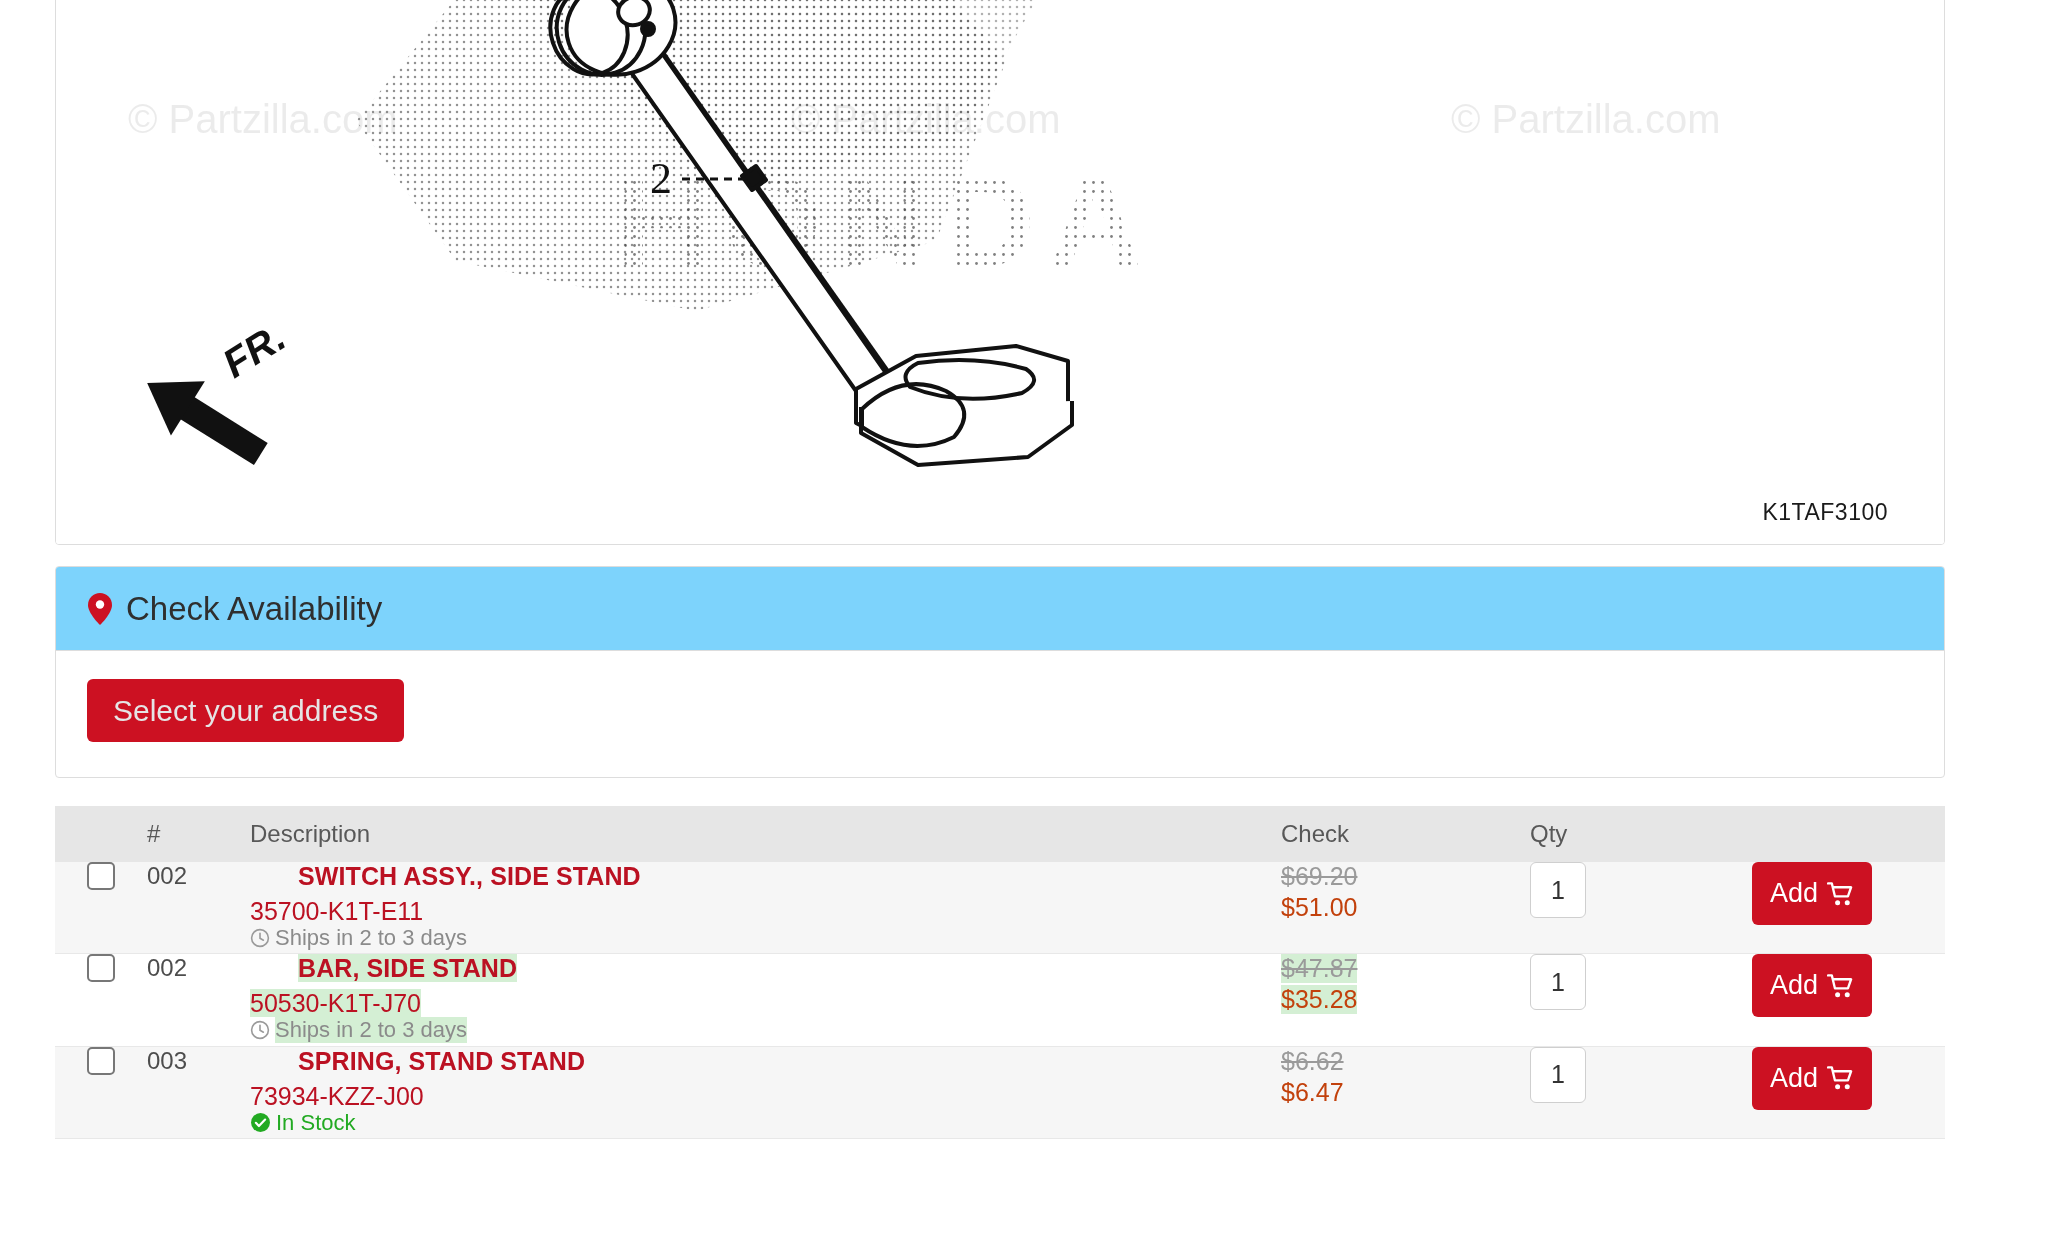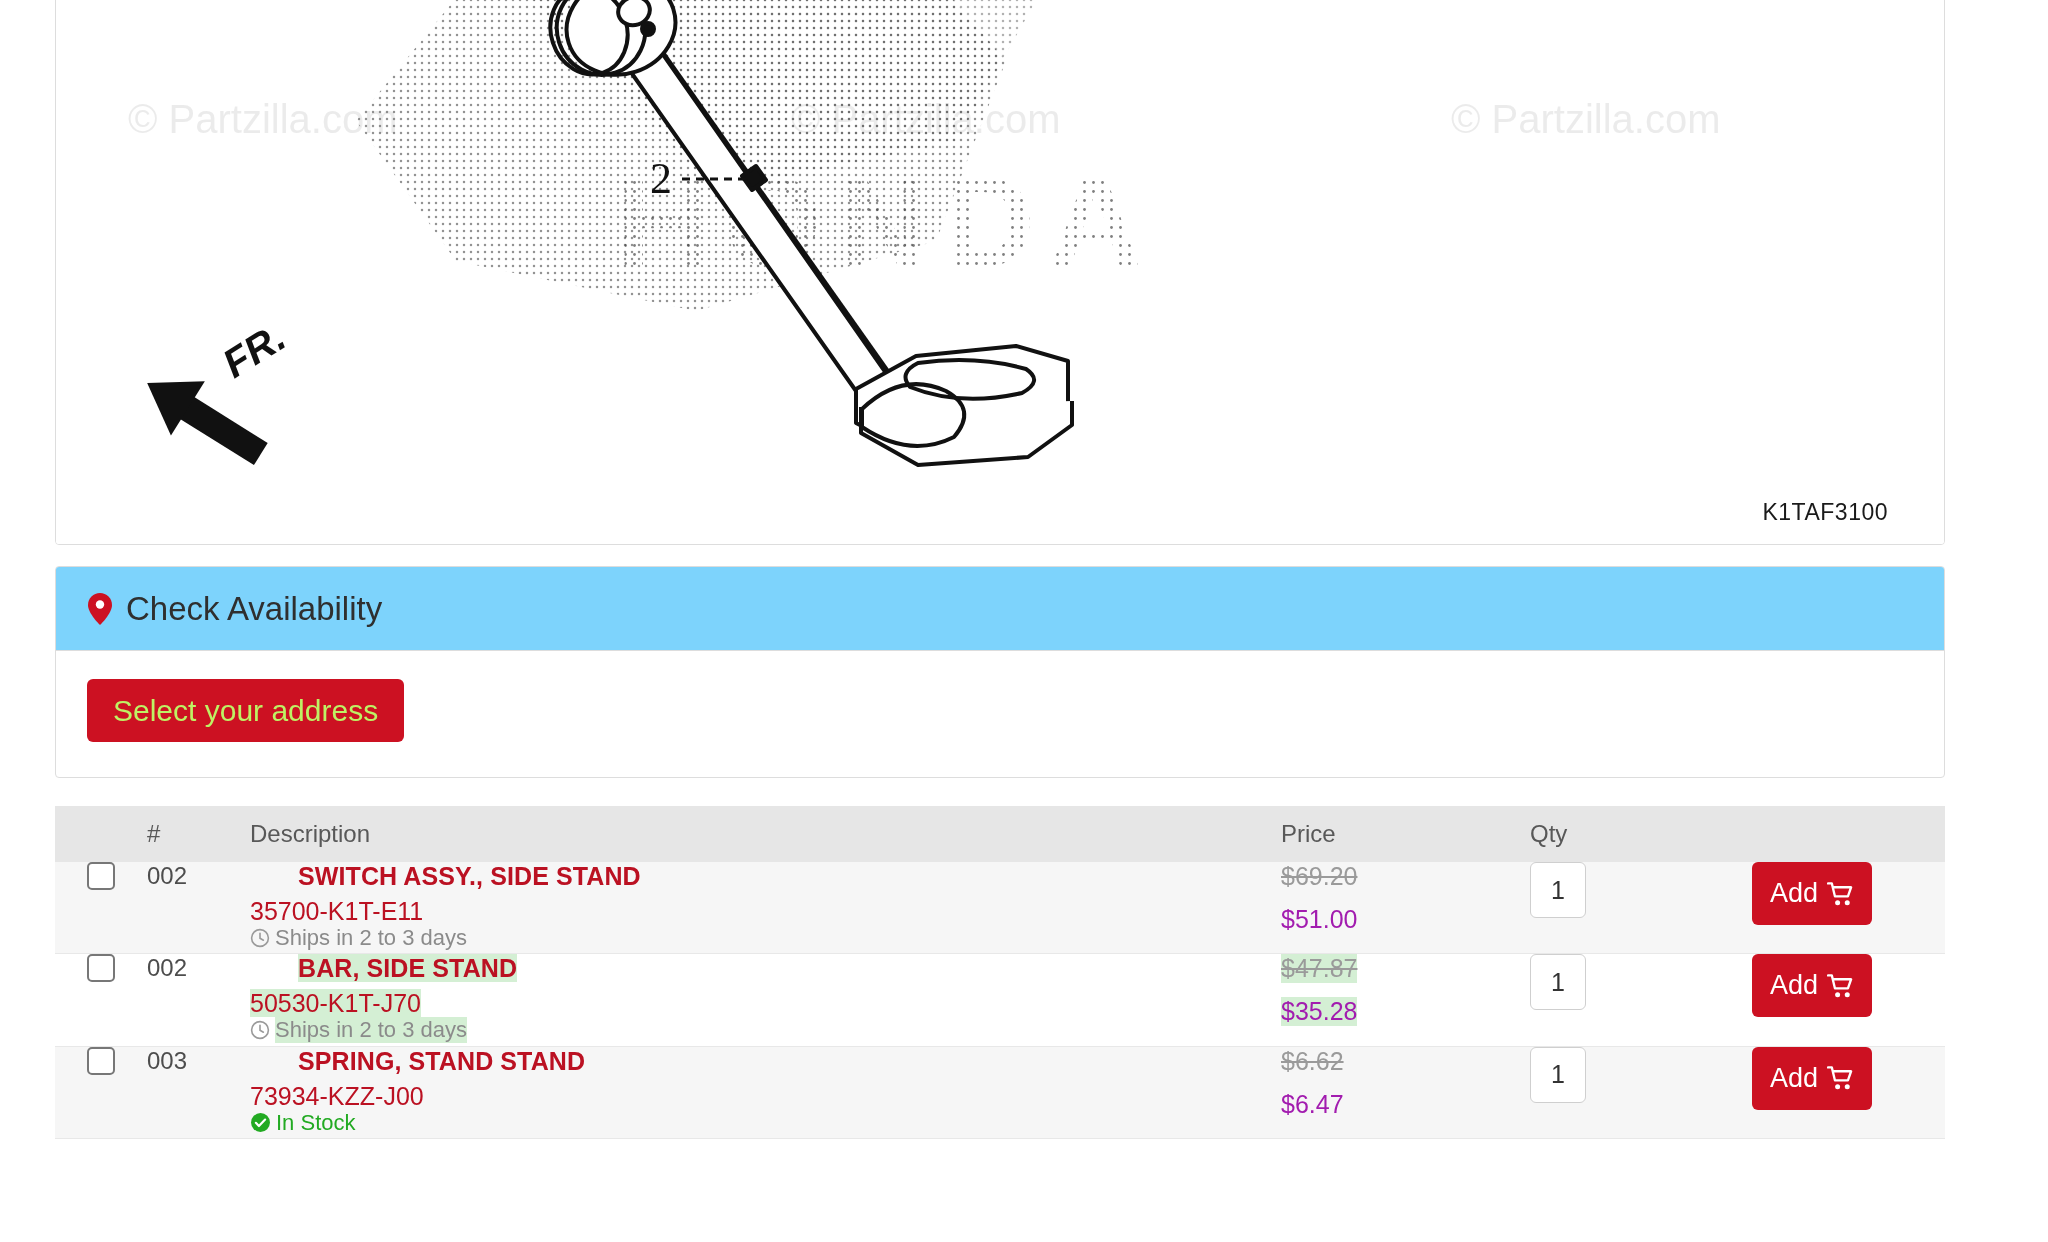--- a/index.html
+++ b/index.html
@@ -53,21 +53,21 @@
   .avail-title {
     font-size: 33px;
     color: #2f2f2f;
     font-weight: 400;
     line-height: 1;
   }
   .avail-body { padding: 28px 0 0 31px; }
   .btn-red {
     display: inline-flex; align-items: center; justify-content: center;
     background: #cc1122;
-    color: #bef264;
+    color: #e5e5e5;
     border: none;
     border-radius: 6px;
     font-family: "Liberation Sans", sans-serif;
     font-size: 30px;
     padding: 12px 26px;
     height: 63px;
     cursor: pointer;
     white-space: nowrap;
   }
 
@@ -145,23 +145,23 @@
   .part-ship.in-stock { color: #22aa22; }
   .ic { display:inline-block; vertical-align:-3px; margin-right:5px; }
 
   .price-old {
     color: #9a9a9a;
     text-decoration: line-through;
     display: inline-block;
     line-height: 1.14;
   }
   .price-new {
-    color: #a21caf;
+    color: #c2410c;
     display: inline-block;
-    margin-top: 14px;
+    margin-top: 2px;
     line-height: 1.14;
   }
 
   .qty-input {
     width: 56px; height: 56px;
     border: 1px solid #cfcfcf;
     border-radius: 6px;
     background: #fff;
     font-family: "Liberation Sans", sans-serif;
     font-size: 25px;
@@ -369,21 +369,21 @@
         <col class="col-desc">
       <col class="col-price">
         <col class="col-qty">
         <col class="col-add">
     </colgroup>
     <thead>
       <tr>
         <th></th>
         <th>#</th>
         <th>Description</th>
-        <th>Price</th>
+        <th>Check</th>
         <th>Qty</th>
         <th></th>
       </tr>
     </thead>
     <tbody>
 
       <tr class="prow row-odd">
         <td class="cell-chk">
           <input type="checkbox" class="chkbox" style="">
         </td>

